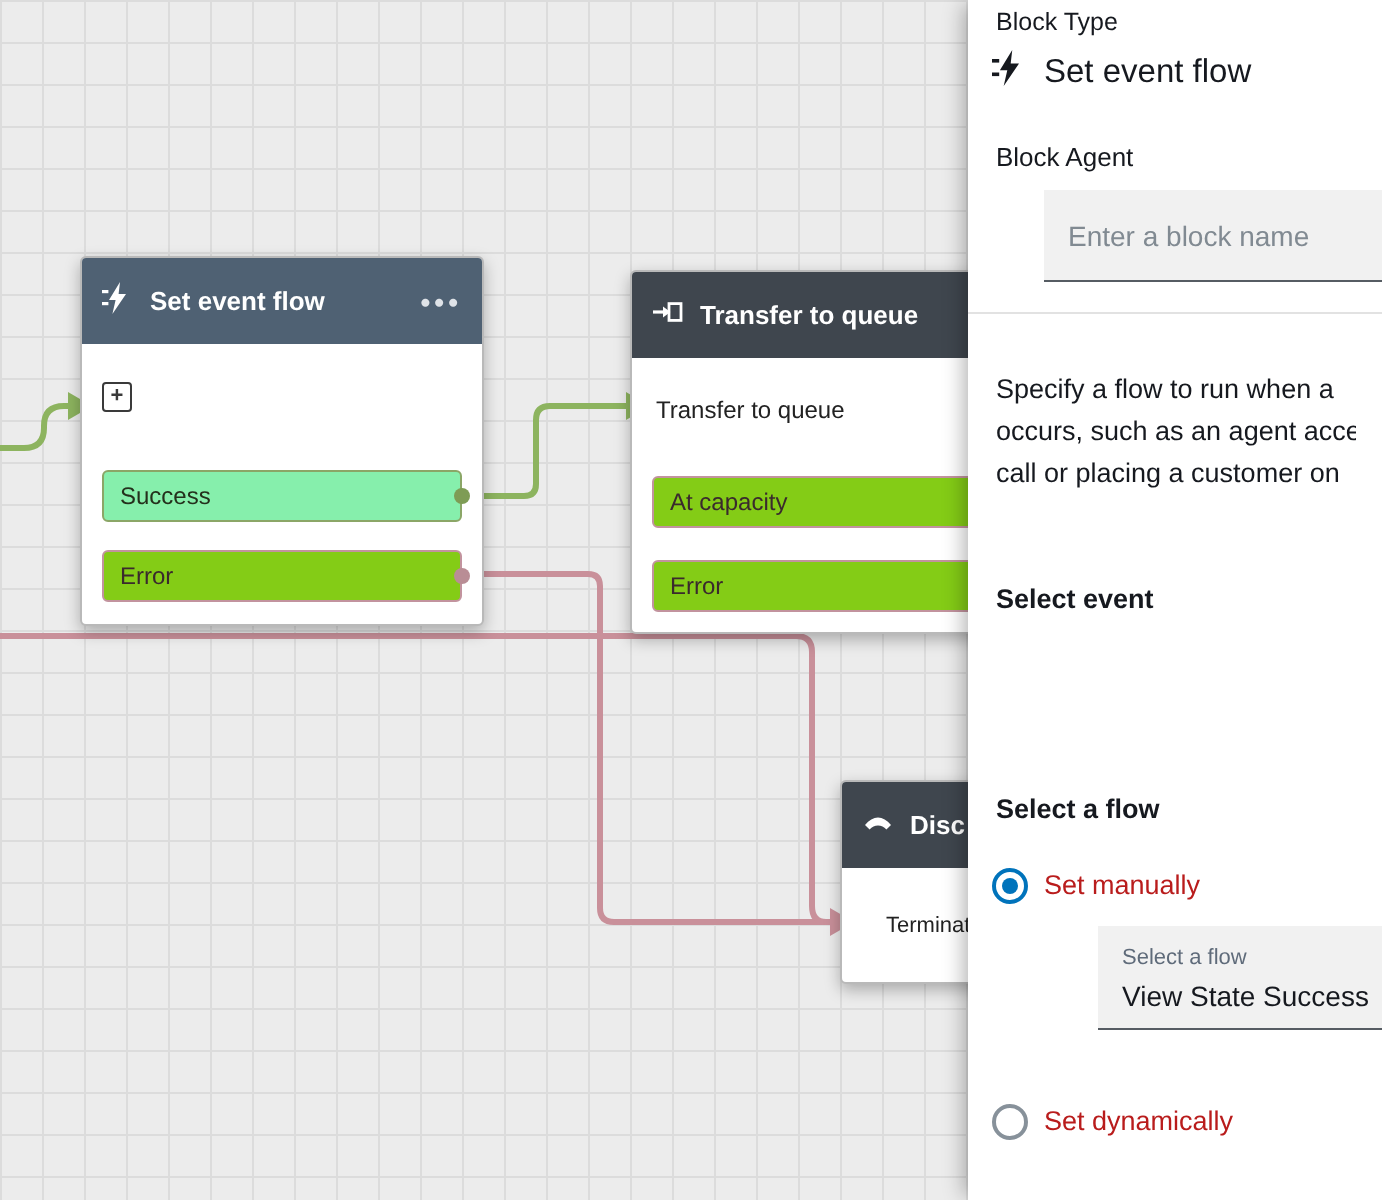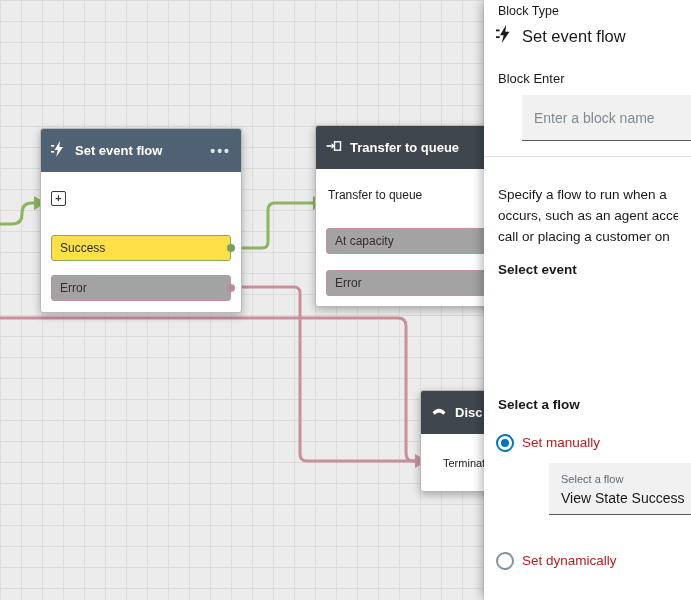--- a/index.html
+++ b/index.html
@@ -27,22 +27,22 @@
   .hdr-slate{background:#4f6173;}
   .hdr-dark{background:#3f464e;}
   .hdr-title{flex:1;white-space:nowrap;overflow:hidden;}
   .hdr-menu{letter-spacing:2px;font-size:14px;line-height:10px;color:#dfe3e8;cursor:pointer;}
   .action-row{position:absolute;left:10px;right:10px;display:flex;align-items:center;gap:7px;
               font-size:11px;color:#222;white-space:nowrap;overflow:hidden;}
   .plusbox{width:13px;height:13px;border:1.5px solid #3a3a3a;border-radius:2px;font-size:11px;
            line-height:12px;text-align:center;color:#3a3a3a;flex:0 0 auto;font-weight:bold;}
   .output{position:absolute;left:10px;right:10px;height:26px;border-radius:3px;display:flex;
           align-items:center;padding:0 8px;font-size:12px;color:#24301c;box-sizing:border-box;}
-  .out-success{background:#fde047;border:1px solid #8ba667;}
-  .out-error{background:#a3a3a3;border:1px solid #c2939e;color:#3a2a2d;}
+  .out-success{background:#86efac;border:1px solid #8ba667;}
+  .out-error{background:#84cc16;border:1px solid #c2939e;color:#3a2a2d;}
   .port{position:absolute;right:-5px;top:50%;margin-top:-4px;width:8px;height:8px;border-radius:50%;}
   .port-green{background:#7e9c55;}
   .port-pink{background:#b98d95;}
   .plain-row{position:absolute;left:12px;right:10px;font-size:12px;color:#222;white-space:nowrap;overflow:hidden;}
 
   
   #panel{position:absolute;top:0;right:0;width:207px;height:600px;background:#fff;z-index:10;
          box-shadow:-4px 0 10px -2px rgba(0,0,0,.3);}
   .p-abs{position:absolute;}
   .p-small-label{font-size:12.5px;color:#16191f;}
@@ -103,21 +103,21 @@
     <div class="output out-success" style="top:106px;">
       <span>Success</span>
       <span class="port port-green"></span>
     </div>
     <div class="output out-error" style="top:146px;">
       <span>Error</span>
       <span class="port port-pink"></span>
     </div>
   </div>
 
-  <div class="block" style="left:315px;top:125px;width:200px;height:180px;">
+  <div class="block" style="left:315px;top:135px;width:200px;height:180px;">
     <div class="block-header hdr-dark">
       <span>
         <svg width="16" height="16" viewBox="0 0 16 16">
           <rect x="8.5" y="3.8" width="6" height="8.4" fill="none" stroke="#fff" stroke-width="1.4"></rect>
           <line x1="0.5" y1="8" x2="5.5" y2="8" stroke="#fff" stroke-width="1.6"></line>
           <polygon points="5.5,5.3 9.2,8 5.5,10.7" fill="#fff"></polygon>
         </svg>
       </span>
       <span class="hdr-title">Transfer to queue</span>
     </div>
@@ -151,31 +151,31 @@
       <span>
         <svg width="18" height="18" viewBox="0 0 16 16">
           <polygon points="9,0 3.5,9 6.8,9 5.2,16 12,6 8.3,6" fill="#16191f"></polygon>
           <rect x="0" y="4" width="3.2" height="1.6" fill="#16191f"></rect>
           <rect x="0" y="10" width="3.2" height="1.6" fill="#16191f"></rect>
         </svg>
       </span>
       <span class="p-title">Set event flow</span>
     </div>
 
-    <div class="p-abs p-small-label" style="left:14px;top:71px;font-size:13px;">Block Enter</div>
+    <div class="p-abs p-small-label" style="left:14px;top:71px;font-size:13px;">Block Agent</div>
 
     <input class="p-abs p-field p-input" style="left: 14px; top: 95px;" type="text" placeholder="Enter a block name">
 
     <div class="p-divider" style="top:156px;"></div>
 
     <div class="p-abs p-desc" style="left:14px;top:184px;">Specify a flow to run when a
 occurs, such as an agent acce
 call or placing a customer on</div>
 
-    <div class="p-abs p-heading" style="left:14px;top:262px;">Select event</div>
+    <div class="p-abs p-heading" style="left:14px;top:292px;">Select event</div>
 
 
     <div class="p-abs p-heading" style="left:14px;top:397px;">Select a flow</div>
 
     <span class="radio radio-on" style="left:12px;top:434px;"></span>
     <span class="radio-label" style="left:38px;top:435px;">Set manually</span>
 
     <div class="p-abs p-field p-dd" style="left:41px;top:463px;width:153px;height:52px;">
       <span class="dd-label" style="top:10px;">Select a flow</span>
       <span class="dd-value" style="top:27px;">View State Success</span>

